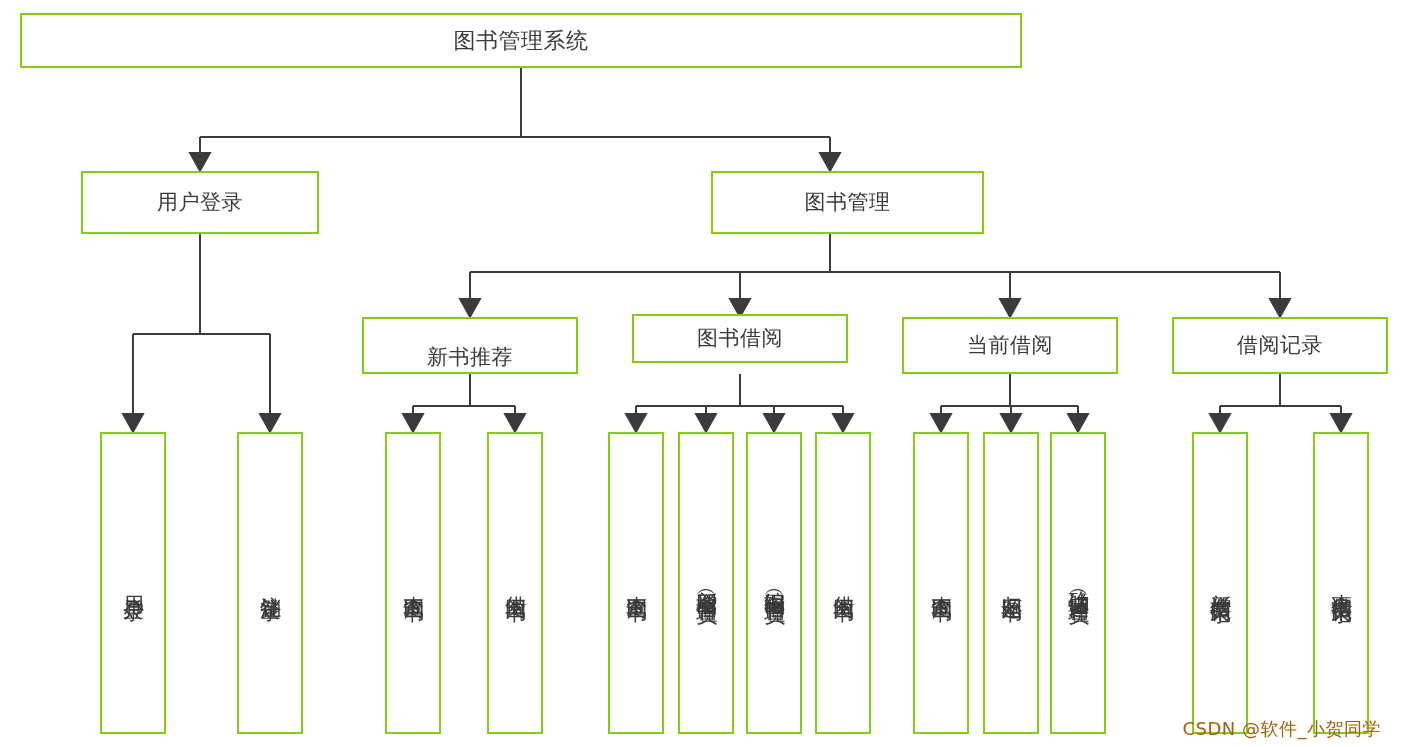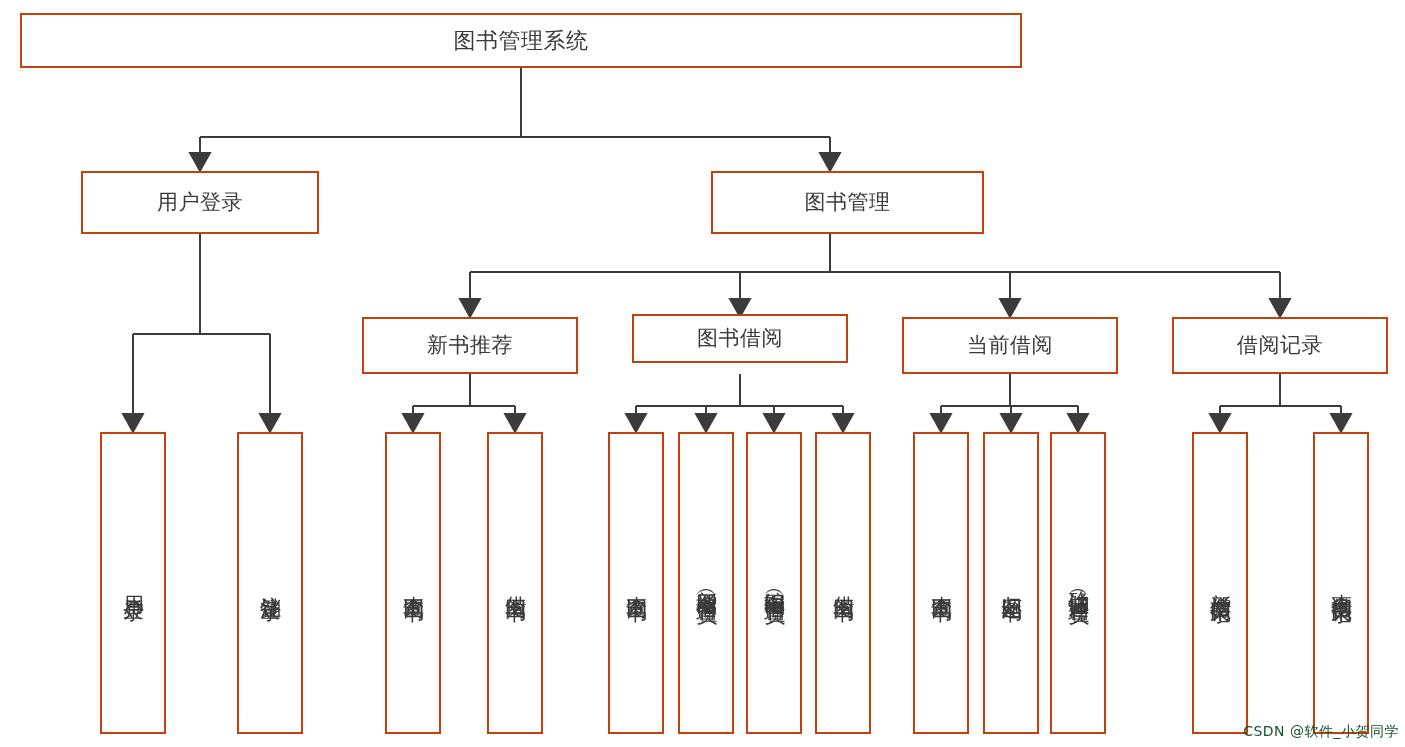--- a/index.html
+++ b/index.html
@@ -22,21 +22,21 @@
     position: absolute;
     left: 0;
     top: 0;
     width: 1405px;
     height: 747px;
   }
   .node-box {
     position: absolute;
     box-sizing: border-box;
     background: #ffffff;
-    border: 2px solid #c2410c;
+    border: 2px solid #84cc16;
     display: flex;
     align-items: center;
     justify-content: center;
     z-index: 3;
   }
   .node-label {
     color: #3a3a3a;
     font-size: 21px;
     line-height: 1.32;
     letter-spacing: 0.5px;
@@ -50,24 +50,24 @@
     line-height: 1.12;
     letter-spacing: 2px;
     font-size: 21px;
     white-space: nowrap;
   }
   .node-box.root .node-label {
     font-size: 22px;
   }
   #watermark {
     position: absolute;
-    right: 6px;
+    right: 24px;
     bottom: 6px;
-    color: #14532d;
-    font-size: 14px;
+    color: #a16207;
+    font-size: 18px;
     letter-spacing: 0.5px;
     z-index: 6;
     font-family: "DejaVu Sans", "Liberation Sans", sans-serif;
     white-space: nowrap;
     pointer-events: none;
   }
 </style>
 </head>
 <body>
 
@@ -120,21 +120,21 @@
     <span class="node-label">图书管理系统</span>
   </div>
 
   <div class="node-box" style="left:81px; top:171px; width:238px; height:63px;">
     <span class="node-label">用户登录</span>
   </div>
   <div class="node-box" style="left:711px; top:171px; width:273px; height:63px;">
     <span class="node-label">图书管理</span>
   </div>
 
-  <div class="node-box" style="left:362px; top:317px; width:216px; height:57px;">
+  <div class="node-box" style="left:362px; top:317px; width:216px; height:57px;align-items:flex-end;">
     <span class="node-label">新书推荐</span>
   </div>
   <div class="node-box" style="left:632px; top:314px; width:216px; height:49px;">
     <span class="node-label">图书借阅</span>
   </div>
   <div class="node-box" style="left:1172px; top:317px; width:216px; height:57px;">
     <span class="node-label">借阅记录</span>
   </div>
   <div class="node-box" style="left:902px; top:317px; width:216px; height:57px;">
     <span class="node-label">当前借阅</span>

